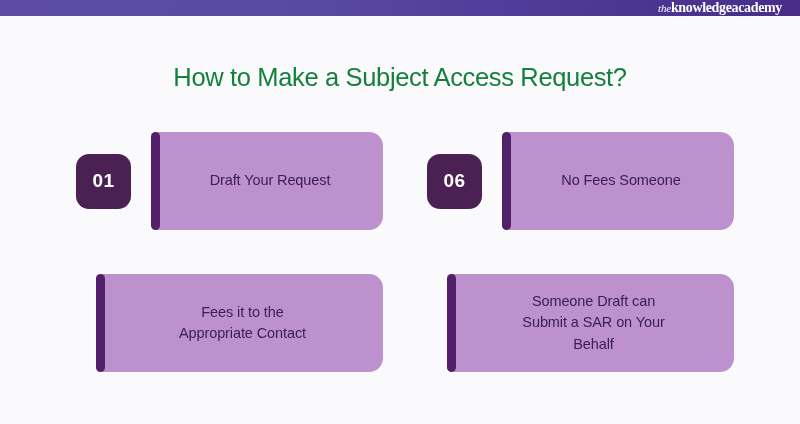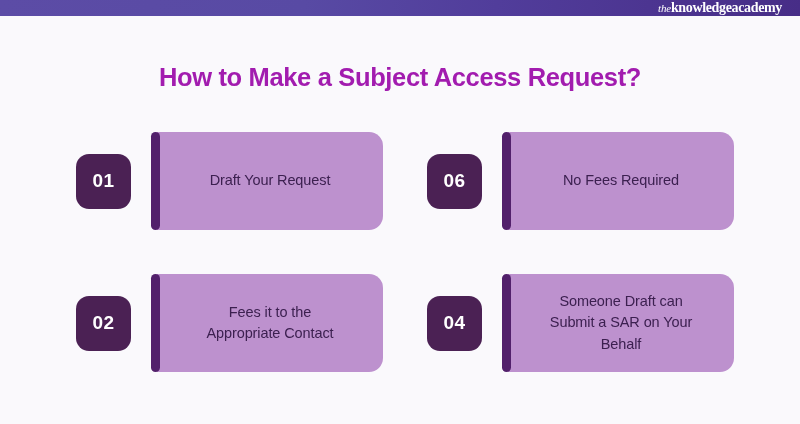--- a/index.html
+++ b/index.html
@@ -60,23 +60,23 @@
     letter-spacing: -0.35px;
   }
 
   
   .title {
     position: absolute;
     left: 0;
     top: 62px;
     width: 800px;
     text-align: center;
-    color: #a21caf;
+    color: #15803d;
     font-size: 25.5px;
-    font-weight: 700;
+    font-weight: 400;
     letter-spacing: -0.35px;
     line-height: 1.2;
   }
 
   
   .steps {
     position: absolute;
     left: 76px;
     top: 132px;
     width: 656px;
@@ -179,38 +179,36 @@
           <span class="card-text">Draft Your Request</span>
         </div>
       </div>
     </div>
 
     <div class="step">
       <div class="badge">06</div>
       <div class="card-wrap">
         <div class="card-bar"></div>
         <div class="card-body">
-          <span class="card-text">No Fees Required</span>
-        </div>
-      </div>
-    </div>
-
-    <div class="step">
-      <div class="badge">02</div>
+          <span class="card-text">No Fees Someone</span>
+        </div>
+      </div>
+    </div>
+
+    <div class="step">
       <div class="card-wrap">
         <div class="card-bar"></div>
         <div class="card-body">
           <span class="card-text">Fees it to the
 Appropriate Contact</span>
         </div>
       </div>
     </div>
 
     <div class="step">
-      <div class="badge">04</div>
       <div class="card-wrap">
         <div class="card-bar"></div>
         <div class="card-body">
           <span class="card-text">Someone Draft can
 Submit a SAR on Your
 Behalf</span>
         </div>
       </div>
     </div>
 

